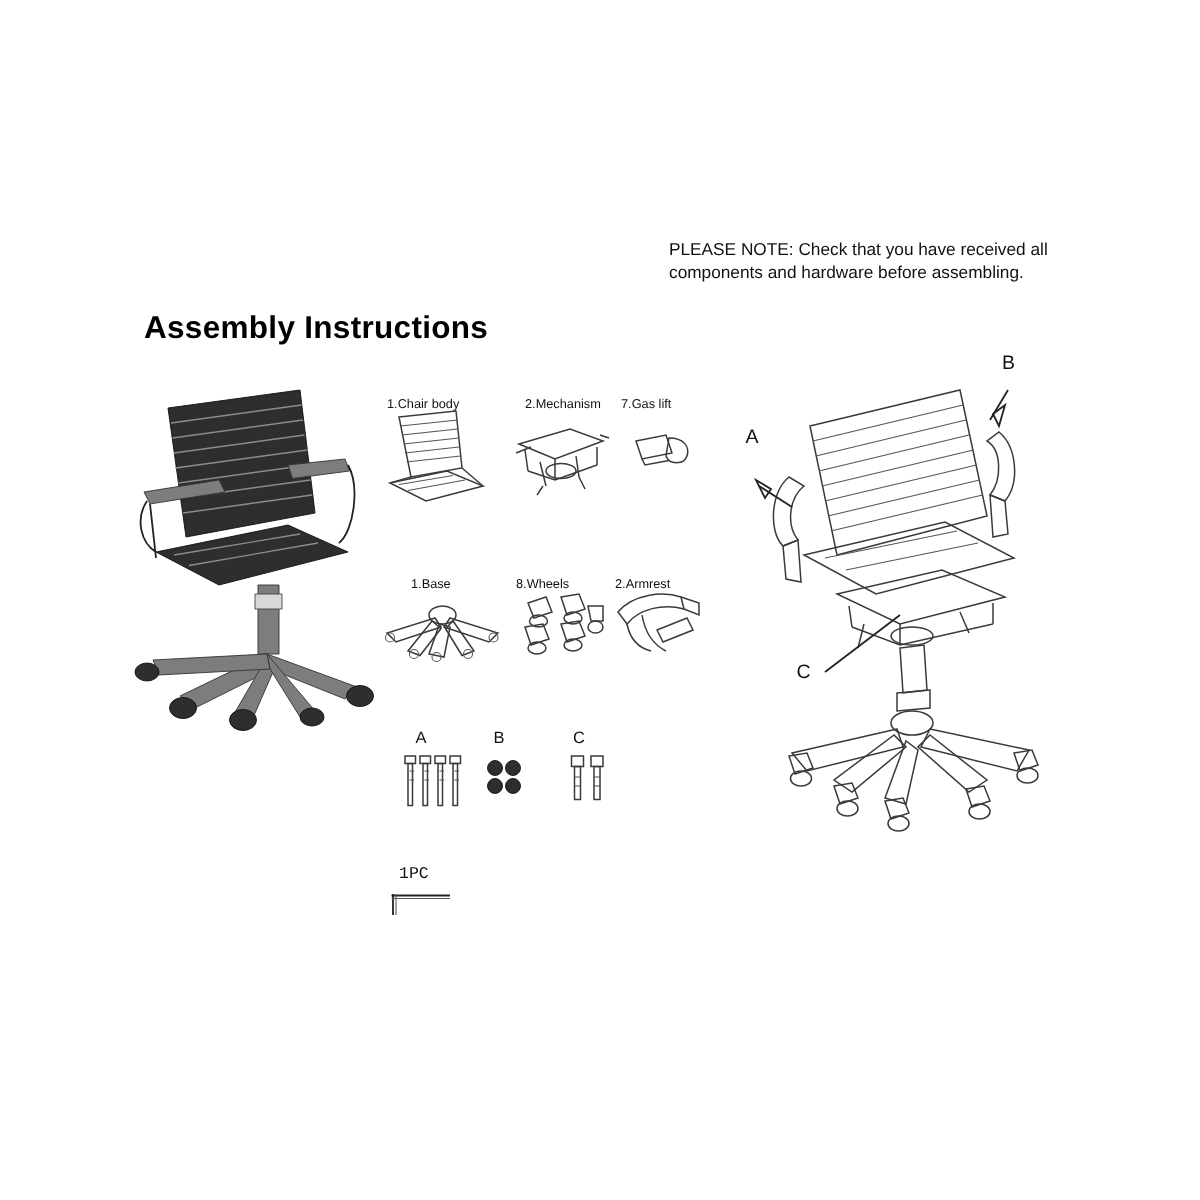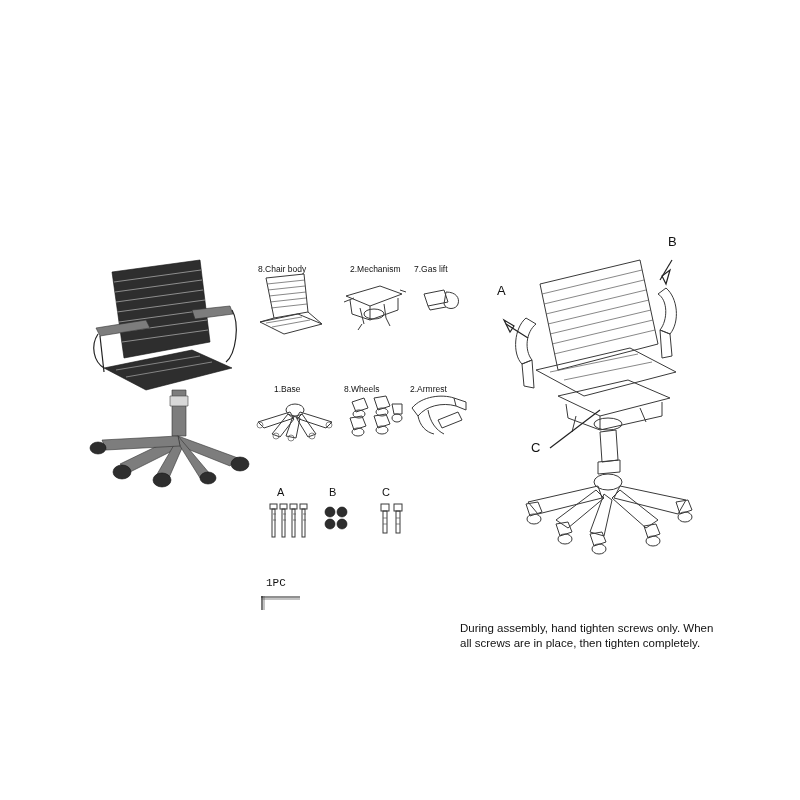--- a/index.html
+++ b/index.html
@@ -50,21 +50,23 @@
   .ln-b{ fill: none; stroke: #222; stroke-width: 1.2; }
   .fill-d { fill: #2e2e2e; stroke: #111; stroke-width: 0.6; }
   .fill-m { fill: #7d7d7d; stroke: #333; stroke-width: 0.6; }
   .fill-l { fill: #d8d8d8; stroke: #444; stroke-width: 0.6; }
 </style>
 </head>
 <body>
 
 <div id="page">
 
-
+  <div class="abs" id="note-top">PLEASE NOTE: Check that you have received all components and hardware before assembling.</div>
+
+  <div class="abs" id="title">Assembly Instructions</div>
 
   <div class="abs" style="left:60px; top:250px; width:180px; height:230px;">
     <svg width="180" height="230" viewBox="0 0 180 230">
 
       <g>
         <path class="fill-d" d="M52 22 L140 10 L150 92 L64 108 Z"></path>
         <g stroke="#8d8d8d" stroke-width="1">
           <line x1="54" y1="32" x2="141" y2="20"></line>
           <line x1="55" y1="42" x2="142" y2="30"></line>
           <line x1="56" y1="52" x2="143" y2="40"></line>
@@ -101,21 +103,21 @@
       <g class="fill-d">
         <ellipse cx="62" cy="222" rx="9" ry="7"></ellipse>
         <ellipse cx="180" cy="214" rx="9" ry="7"></ellipse>
         <ellipse cx="102" cy="230" rx="9" ry="7"></ellipse>
         <ellipse cx="148" cy="228" rx="8" ry="6"></ellipse>
         <ellipse cx="38" cy="198" rx="8" ry="6"></ellipse>
       </g>
     </svg>
   </div>
 
-  <div class="abs part-label" style="left:258px; top:264px;">8.Chair body</div>
+  <div class="abs part-label" style="left:258px; top:264px;">1.Chair body</div>
   <div class="abs part-label" style="left:340px; top:264px;margin-left:10px;">2.Mechanism</div>
   <div class="abs part-label" style="left:414px; top:264px;">7.Gas lift</div>
 
   <div class="abs" style="left:250px; top:272px;">
     <svg width="80" height="70" viewBox="0 0 80 70">
       <path class="ln" d="M16 6 L54 2 L58 40 L24 46 Z"></path>
       <g class="ln-t">
         <line x1="17" y1="12" x2="55" y2="8"></line>
         <line x1="18" y1="18" x2="55" y2="14"></line>
         <line x1="19" y1="24" x2="56" y2="20"></line>
@@ -327,15 +329,14 @@
       <path class="ln-b" d="M192 20 L180 40"></path>
       <path class="ln-b" d="M182 36 L190 30 L186 44 Z" fill="#222"></path>
       <path class="ln-b" d="M70 208 L120 170"></path>
     </svg>
   </div>
 
   <div class="abs callout" style="left:497px; top:283px;">A</div>
   <div class="abs callout" style="left:668px; top:234px;">B</div>
   <div class="abs callout" style="left:531px; top:440px;">C</div>
 
-  <div class="abs" id="note-bottom">During assembly, hand tighten screws only. When all screws are in place, then tighten completely.</div>
 
 </div>
 
 </body></html>

